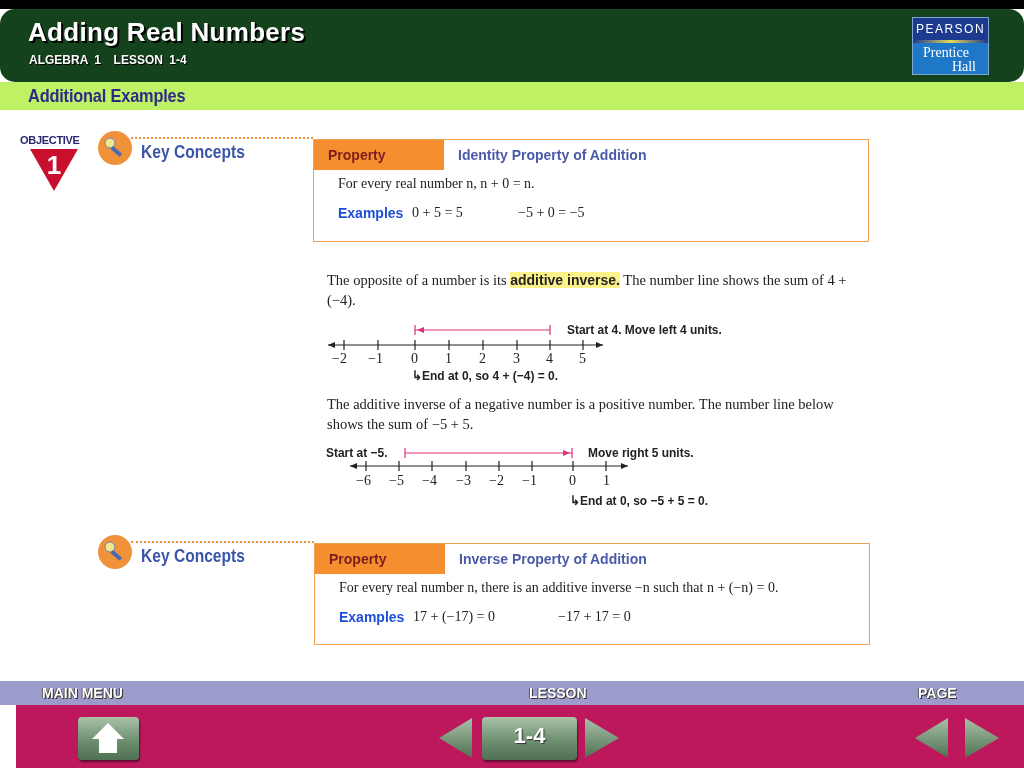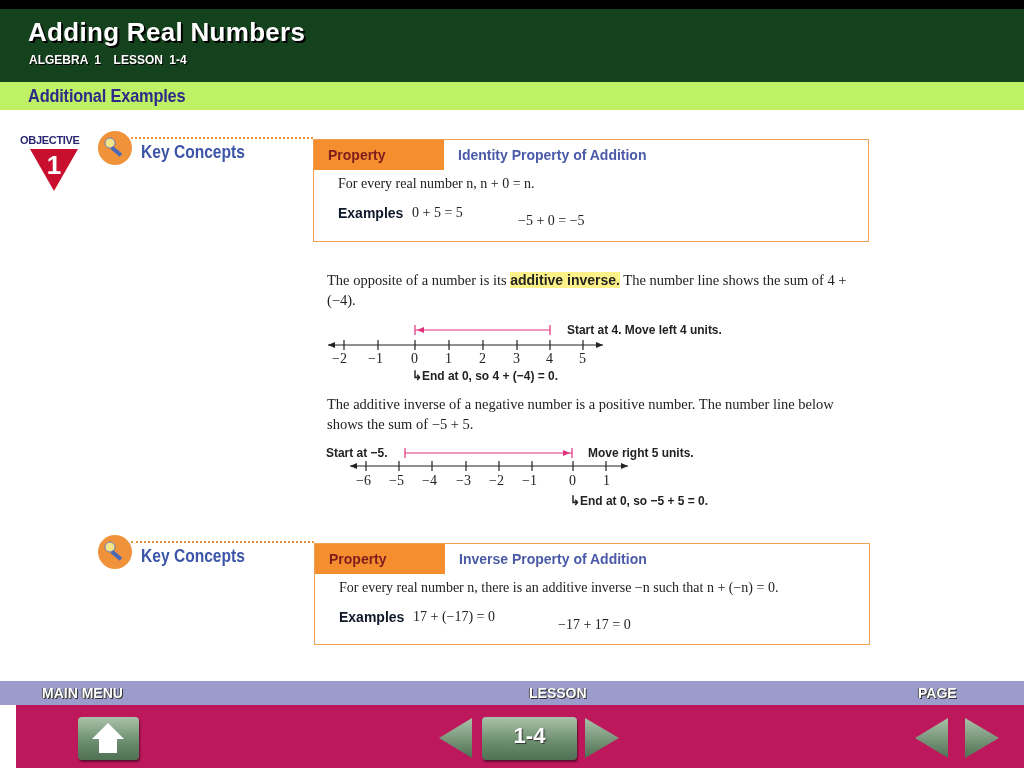--- a/index.html
+++ b/index.html
@@ -1,20 +1,20 @@
 <!DOCTYPE html>
 <html><head>
 <meta charset="utf-8">
 <style>
   * { box-sizing: border-box; margin: 0; padding: 0; }
   html, body { width: 1024px; height: 768px; overflow: hidden; background: #fff; }
   body { position: relative; font-family: "Liberation Sans", sans-serif; }
 
   .topbar { position: absolute; left: 0; top: 0; width: 1024px; height: 9px; background: #000; }
-  .header { position: absolute; left: 0; top: 9px; width: 1024px; height: 73px; background: #14421c; }
+  .header { position: absolute; left: 0; top: 9px; width: 1024px; height: 73px; background: #14421c; border-radius: 15px; }
   .title { position: absolute; left: 28px; top: 8px; font-size: 26px; font-weight: bold; color: #fff;
     text-shadow: 2px 2px 0 #000, 1px 1px 0 #000; letter-spacing: 0.3px; }
   .subtitle { position: absolute; left: 29px; top: 44px; font-size: 12px; font-weight: bold; color: #fff;
     text-shadow: 1px 1px 0 #000; word-spacing: 3px; }
   .logo { position: absolute; left: 912px; top: 8px; width: 77px; height: 58px; background: #1f77c8;
     border: 1px solid #7fa6cf; overflow: hidden; }
   .logo-top { height: 22px; background: #1c3a8e; color: #fff; font-size: 12px; letter-spacing: 1.5px;
     text-align: center; line-height: 22px; font-family: "Liberation Sans", sans-serif; }
   .logo-swoosh { height: 3px; background: linear-gradient(90deg, #1c3a8e, #e8d85a, #1c3a8e); }
   .logo-p { color: #fff; font-family: "Liberation Serif", serif; font-size: 14px; line-height: 14px; padding-left: 10px; }
@@ -38,23 +38,23 @@
   .kc-dots { position: absolute; left: 33px; top: 6px; width: 182px; border-top: 2px dotted #f0923a; }
   .kc-text { position: absolute; left: 43px; top: 10px; font-size: 19px; font-weight: bold; color: #3b55a8;
     transform: scaleX(0.82); transform-origin: left; }
 
   
   .prop-box { position: absolute; border: 1px solid #f0a050; background: #fff; }
   .prop-tag { position: absolute; left: 0; top: 0; width: 130px; height: 30px; background: #f48e2e; color: #7f1d1d;
     font-size: 14px; font-weight: bold; line-height: 30px; padding-left: 14px; }
   .prop-name { position: absolute; left: 144px; top: 7px; font-size: 14px; font-weight: bold; color: #4a5aa8; }
   .prop-desc { position: absolute; left: 24px; top: 36px; font-family: "Liberation Serif", serif; font-size: 14px; color: #222; }
-  .prop-ex-label { position: absolute; left: 15px; top: 65px; font-size: 14px; font-weight: bold; color: #0f172a; padding-left: 9px; }
+  .prop-ex-label { position: absolute; left: 15px; top: 65px; font-size: 14px; font-weight: bold; color: #1d4ed8; padding-left: 9px; }
   .prop-ex1 { position: absolute; top: 65px; font-family: "Liberation Serif", serif; font-size: 14px; color: #222; }
-  .prop-ex2 { position: absolute; top: 65px; font-family: "Liberation Serif", serif; font-size: 14px; color: #222; margin-top: 8px; }
+  .prop-ex2 { position: absolute; top: 65px; font-family: "Liberation Serif", serif; font-size: 14px; color: #222; }
 
   .para { position: absolute; left: 327px; width: 540px; font-family: "Liberation Serif", serif; font-size: 14.5px;
     color: #222; line-height: 20px; }
   .hl { background: #fdf28a; font-family: "Liberation Sans", sans-serif; font-weight: bold; font-size: 14px; }
 
   .nl { position: absolute; }
   .nl svg { overflow: visible; }
   .nl-note { position: absolute; font-size: 13px; font-weight: bold; color: #222; white-space: nowrap; transform: scaleX(0.92); transform-origin: left; }
 
   
@@ -70,20 +70,26 @@
   .arrow { position: absolute; top: 11px; width: 40px; height: 44px; }
 </style>
 </head>
 <body>
 
 <div class="topbar"></div>
 
 <header class="header">
   <div class="title">Adding Real Numbers</div>
   <div class="subtitle" style="white-space:pre;">ALGEBRA 1  LESSON 1-4</div>
+  <div class="logo">
+    <div class="logo-top">PEARSON</div>
+    <div class="logo-swoosh"></div>
+    <div class="logo-p" style="margin-top:3px;">Prentice</div>
+    <div class="logo-h">Hall</div>
+  </div>
 </header>
 
 <div class="subheader">
   <div class="subheader-text">Additional Examples</div>
 </div>
 
 <div class="objective">
   <div class="obj-label" style="width:62px;overflow:hidden;white-space:nowrap;">OBJECTIVE</div>
   <div class="obj-tri"></div>
   <div class="obj-num" style="top:16px;">1</div>

